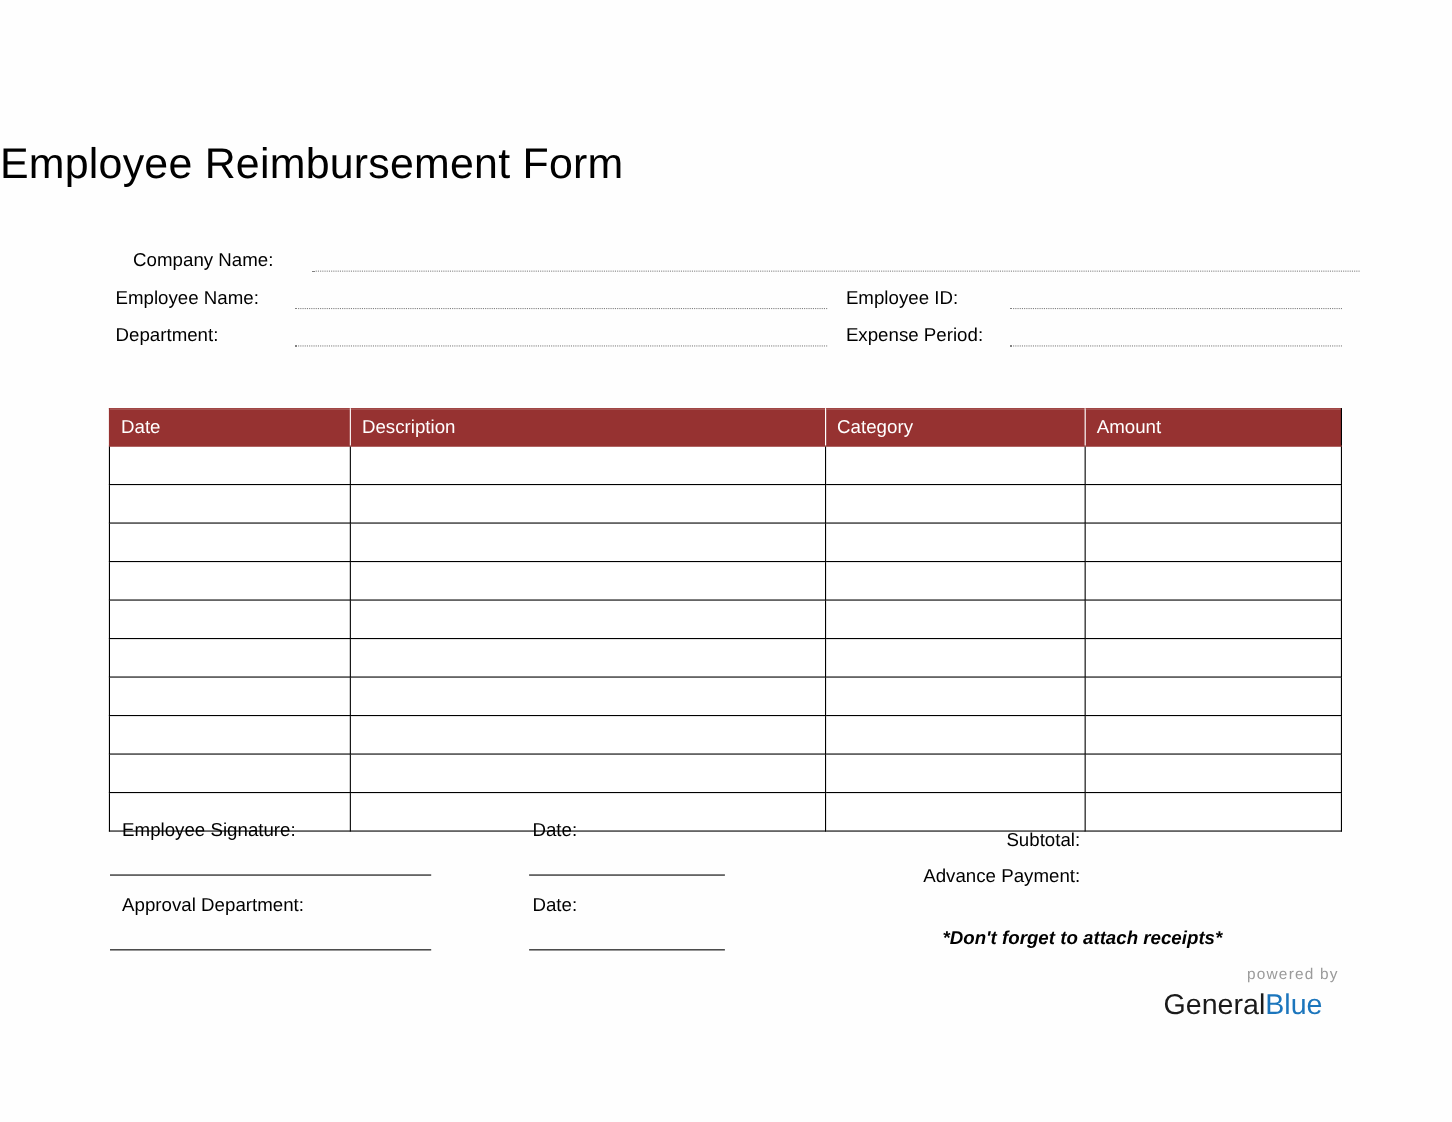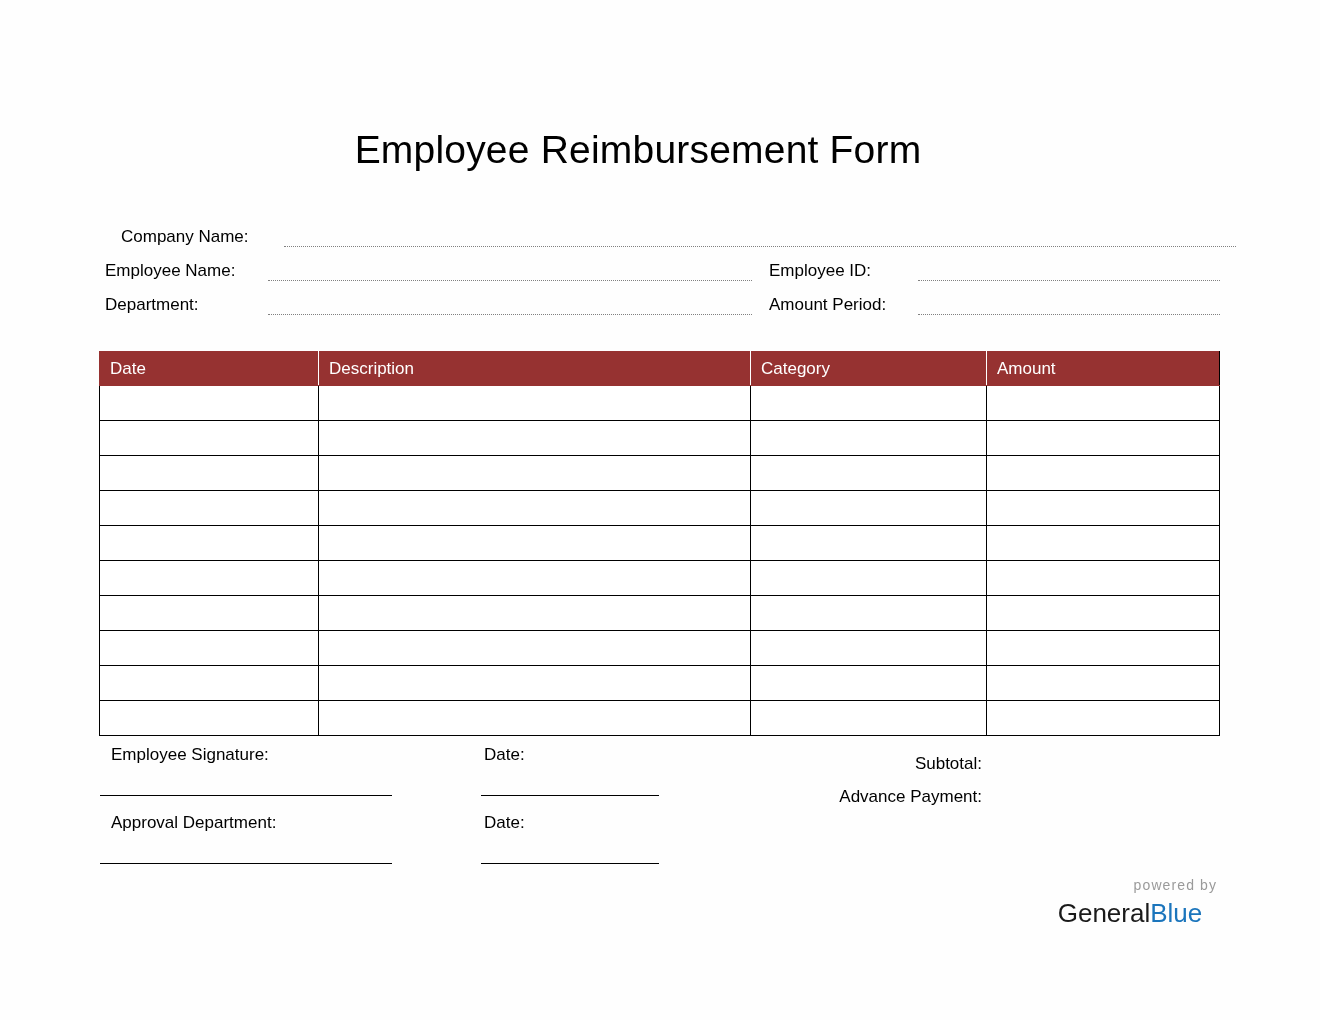--- a/index.html
+++ b/index.html
@@ -23,21 +23,20 @@
     height: 1020px;
     background: #fefefe;
   }
 
   
   .title {
     position: absolute;
     left: 0;
     top: 128px;
     width: 1276px;
-    text-align: center;
     font-size: 39px;
     font-weight: normal;
     letter-spacing: 0.2px;
     color: #000;
     white-space: nowrap;
   }
 
   
   .fields { position: absolute; left: 0; top: 0; width: 1320px; }
 
@@ -64,21 +63,21 @@
   .ln-left-wide  { left: 268px; width: 952px; top: 21px; }
   .ln-left-short { left: 268px; width: 484px; top: 21px; }
 
   .lbl-right { left: 769px; }
   .ln-right  { left: 918px; width: 302px; top: 21px; }
 
   
   .table {
     position: absolute;
     left: 99px;
-    top: 351px;
+    top: 371px;
     width: 1120px;
     border-collapse: collapse;
     table-layout: fixed;
   }
   .table th, .table td {
     border: 1px solid #000000;
     padding: 0;
     margin: 0;
   }
   .table thead th {
@@ -202,21 +201,21 @@
     <div class="frow" id="row-empname">
       <span class="flabel lbl-left">Employee Name:</span>
       <span class="fline ln-left-short"></span>
       <span class="flabel lbl-right">Employee ID:</span>
       <span class="fline ln-right"></span>
     </div>
 
     <div class="frow" id="row-dept">
       <span class="flabel lbl-left">Department:</span>
       <span class="fline ln-left-short"></span>
-      <span class="flabel lbl-right">Amount Period:</span>
+      <span class="flabel lbl-right">Expense Period:</span>
       <span class="fline ln-right"></span>
     </div>
 
   </div>
 
   <table class="table">
     <colgroup>
       <col class="col-date">
         <col class="col-desc">
         <col class="col-cat">
@@ -308,19 +307,20 @@
 
   <div class="totals">
     <div class="total-row">
       <span class="total-label">Subtotal:</span>
     </div>
     <div class="total-row">
       <span class="total-label">Advance Payment:</span>
     </div>
   </div>
 
+  <div class="receipt-note">*Don't forget to attach receipts*</div>
 
   <div class="logo">
     <div class="logo-powered">powered by</div>
     <div class="logo-name"><span class="logo-general">General</span><span class="logo-blue">Blue</span></div>
   </div>
 
 </div>
 
 </body></html>

